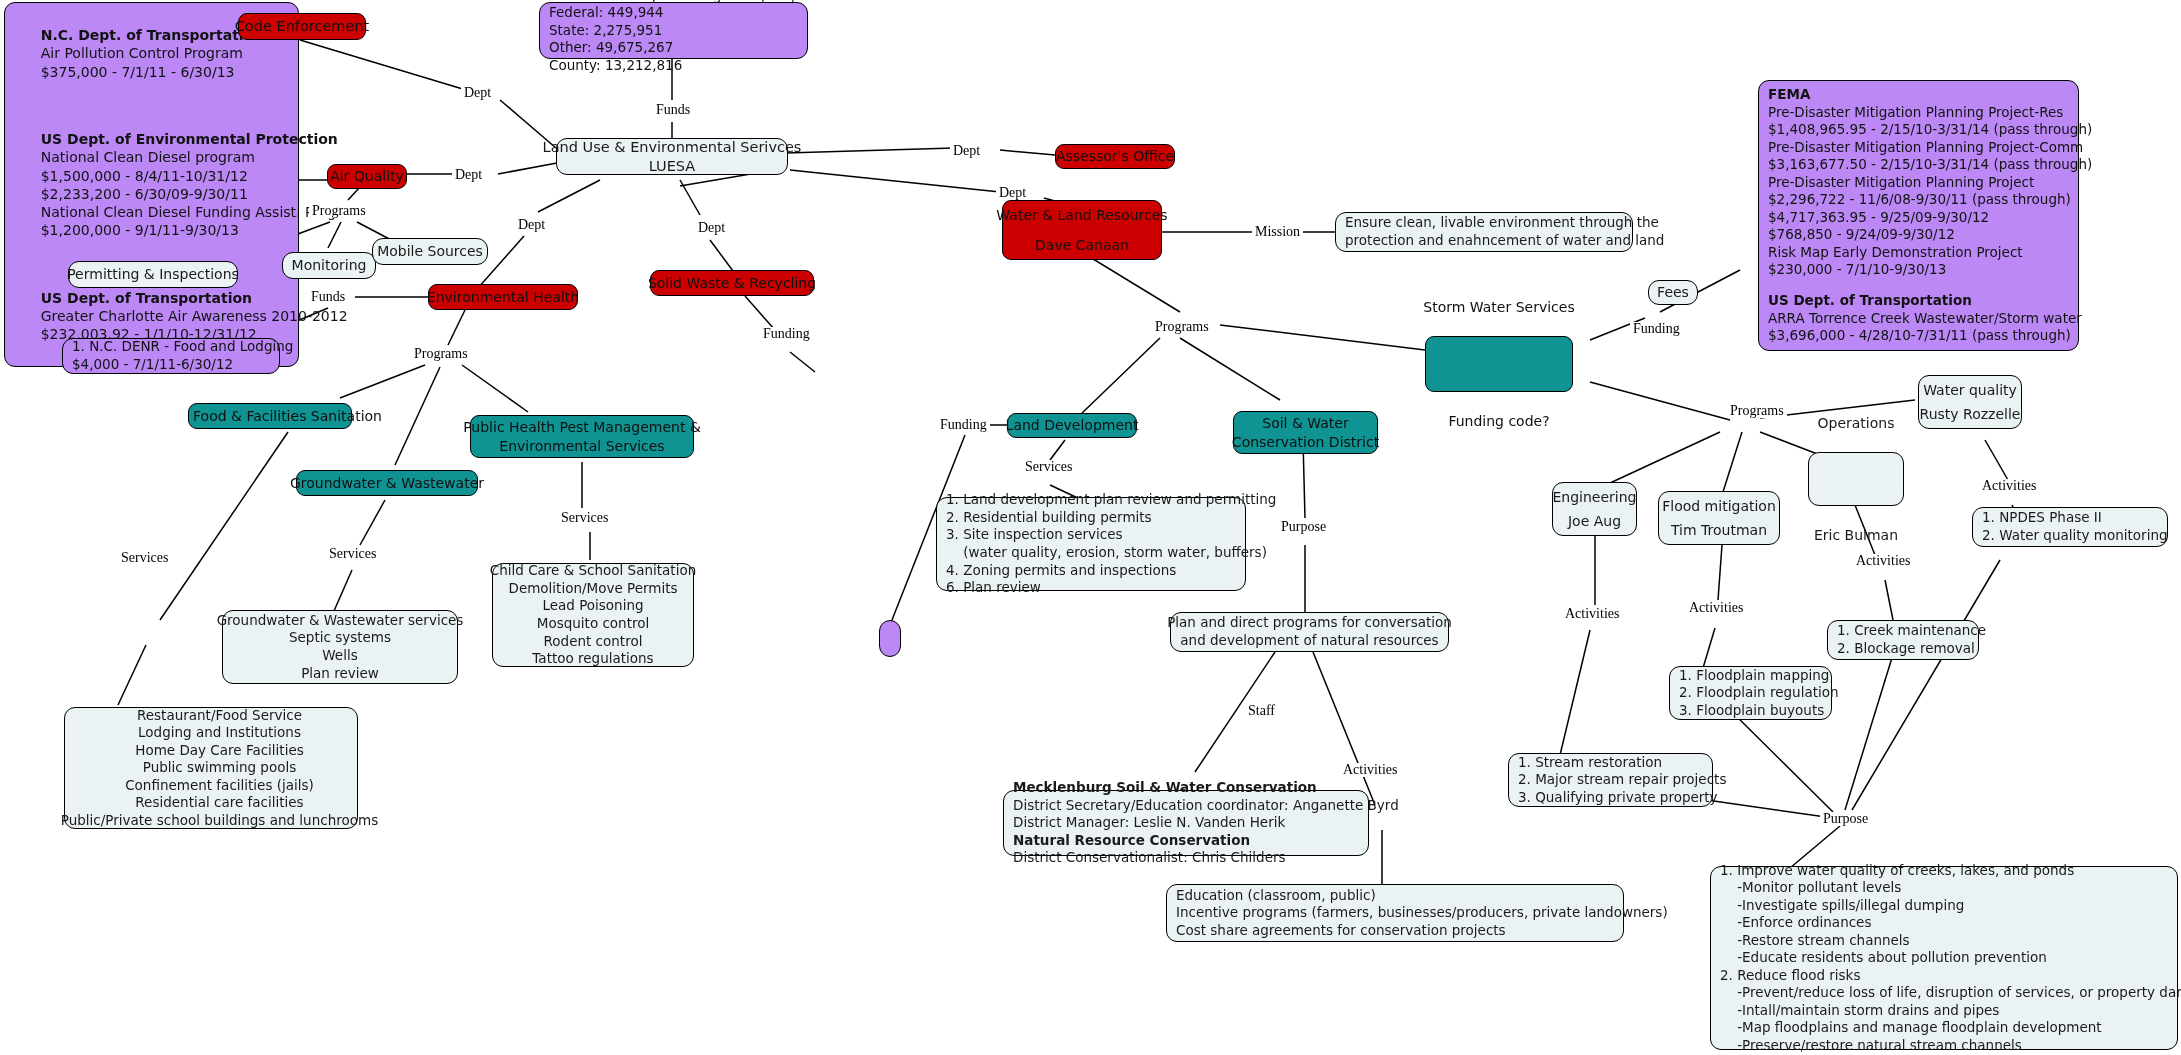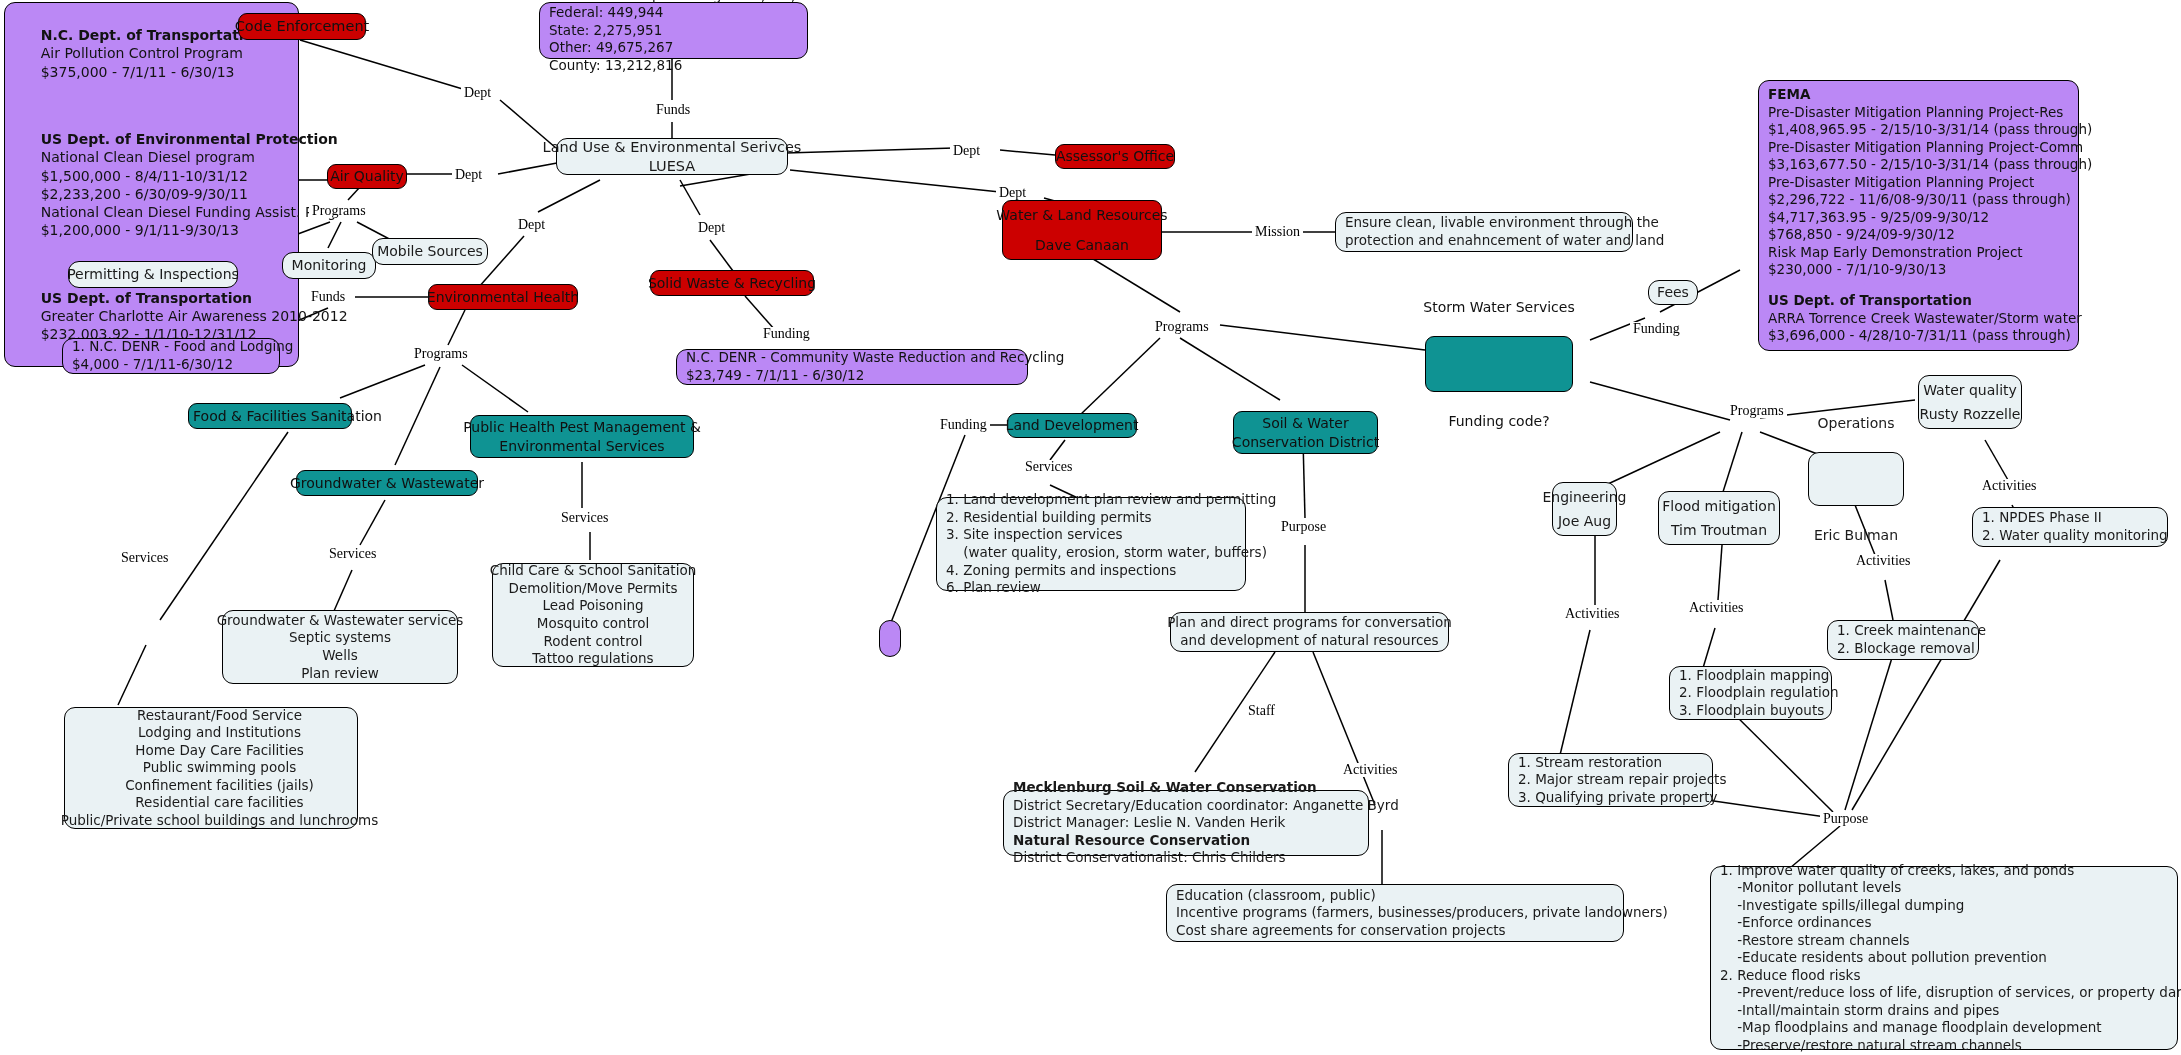--- a/index.html
+++ b/index.html
@@ -229,24 +229,20 @@
 
   <div class="node red ctr pad" style="left:428px;top:284px;width:150px;height:26px;font-size:14px;">Environmental Health</div>
 
   <div class="node red ctr pad" style="left:650px;top:270px;width:164px;height:26px;font-size:14px;">Solid Waste &amp; Recycling</div>
 
   <div class="node purple lft pad" style="left:62px;top:338px;width:218px;height:36px;font-size:13.5px;">
     <span>1. N.C. DENR - Food and Lodging</span>
     <span>$4,000 - 7/1/11-6/30/12</span>
   </div>
 
-  <div class="node purple lft pad" style="left:676px;top:349px;width:352px;height:36px;font-size:13.5px;">
-    <span>N.C. DENR - Community Waste Reduction and Recycling</span>
-    <span>$23,749 - 7/1/11 - 6/30/12</span>
-  </div>
 
   <div class="node teal ctr pad" style="left:188px;top:403px;width:164px;height:26px;font-size:14px;padding-left:44px;">Food &amp; Facilities Sanitation</div>
 
   <div class="node teal ctr pad" style="left:470px;top:415px;width:224px;height:43px;font-size:14px;">
     <span>Public Health Pest Management &amp;</span>
     <span>Environmental Services</span>
   </div>
 
   <div class="node teal ctr pad" style="left:296px;top:470px;width:182px;height:26px;font-size:14px;">Groundwater &amp; Wastewater</div>
 
@@ -314,21 +310,21 @@
     <span class="b">Natural Resource Conservation</span>
     <span>District Conservationalist: Chris Childers</span>
   </div>
 
   <div class="node lightbox lft pad" style="left:1166px;top:884px;width:458px;height:58px;font-size:13.5px;">
     <span>Education (classroom, public)</span>
     <span>Incentive programs (farmers, businesses/producers, private landowners)</span>
     <span>Cost share agreements for conservation projects</span>
   </div>
 
-  <div class="node lightbox ctr pad" style="left:1552px;top:482px;width:65px;height:54px;font-size:14px;">
+  <div class="node lightbox ctr pad" style="left:1552px;top:482px;width:85px;height:54px;font-size:14px;">
     <span>Engineering</span>
     <span style="height:10px;display:block"></span>
     <span>Joe Aug</span>
   </div>
 
   <div class="node lightbox ctr pad" style="left:1658px;top:491px;width:122px;height:54px;font-size:14px;">
     <span>Flood mitigation</span>
     <span style="height:10px;display:block"></span>
     <span>Tim Troutman</span>
   </div>

